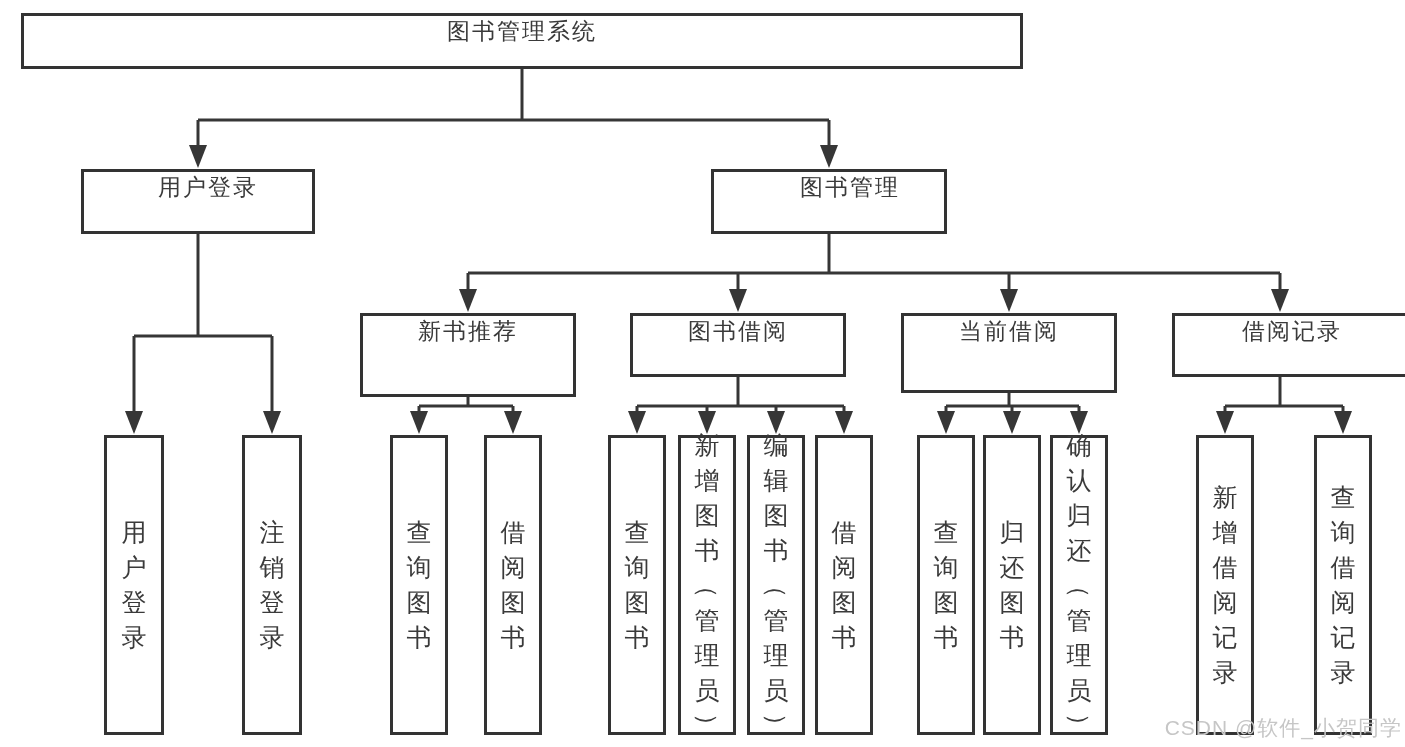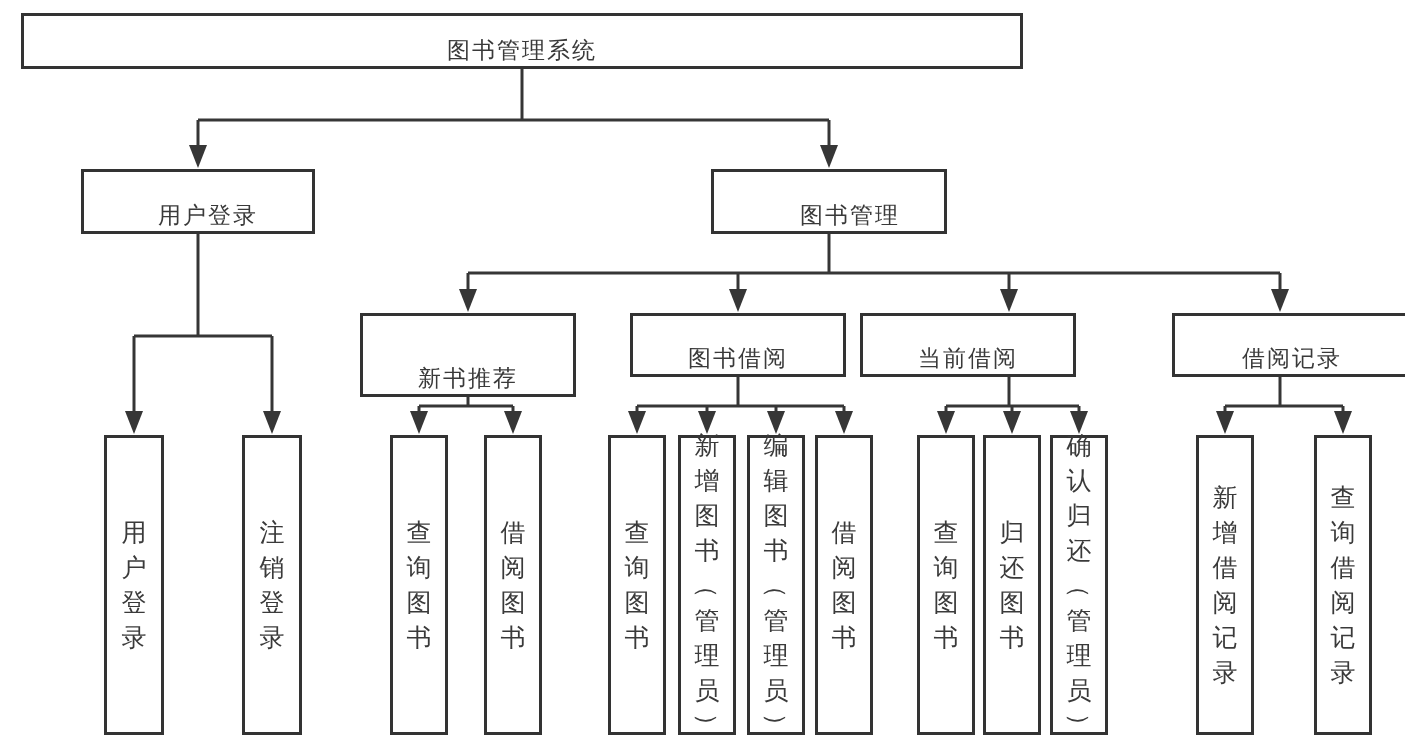--- a/index.html
+++ b/index.html
@@ -14,21 +14,21 @@
   svg#connectors { position:absolute; left:0; top:0; width:1405px; height:747px; }
   svg#connectors line { stroke:var(--line,#363636); stroke-width:3; }
   svg#connectors polygon { fill:var(--line,#363636); }
 
   .node {
     position:absolute;
     background:#ffffff;
     border:3px solid var(--border,#333333);
     color:var(--text,#3a3a3a);
     display:flex;
-    align-items:flex-end;
+    align-items:flex-start;
     justify-content:center;
   }
   .node.h { font-size:23px; }
   .node.h .label { letter-spacing:2px; white-space:nowrap; }
   .node.v { font-size:25px; }
   .node.v .label {
     display:flex;
     flex-direction:column;
     align-items:center;
     justify-content:center;
@@ -192,21 +192,21 @@
         </div>
       </div>
       <div class="node v" style="left: 815px; top: 435px; width: 58px; height: 300px;">
         <div class="label">
           <span class="ch">借</span>
           <span class="ch">阅</span>
           <span class="ch">图</span>
           <span class="ch">书</span>
         </div>
       </div>
-      <div class="node h" style="left: 860px; top: 313px; width: 216px; height: 64px;">
+      <div class="node h" style="left: 901px; top: 313px; width: 216px; height: 80px;">
         <div class="label">当前借阅</div>
       </div>
       <div class="node v" style="left: 917px; top: 435px; width: 58px; height: 300px;">
         <div class="label">
           <span class="ch">查</span>
           <span class="ch">询</span>
           <span class="ch">图</span>
           <span class="ch">书</span>
         </div>
       </div>
@@ -248,13 +248,14 @@
         <div class="label">
           <span class="ch">查</span>
           <span class="ch">询</span>
           <span class="ch">借</span>
           <span class="ch">阅</span>
           <span class="ch">记</span>
           <span class="ch">录</span>
         </div>
       </div>
     </div>
+  <div class="watermark">CSDN @软件_小贺同学</div>
 </div>
 
 </body></html>

